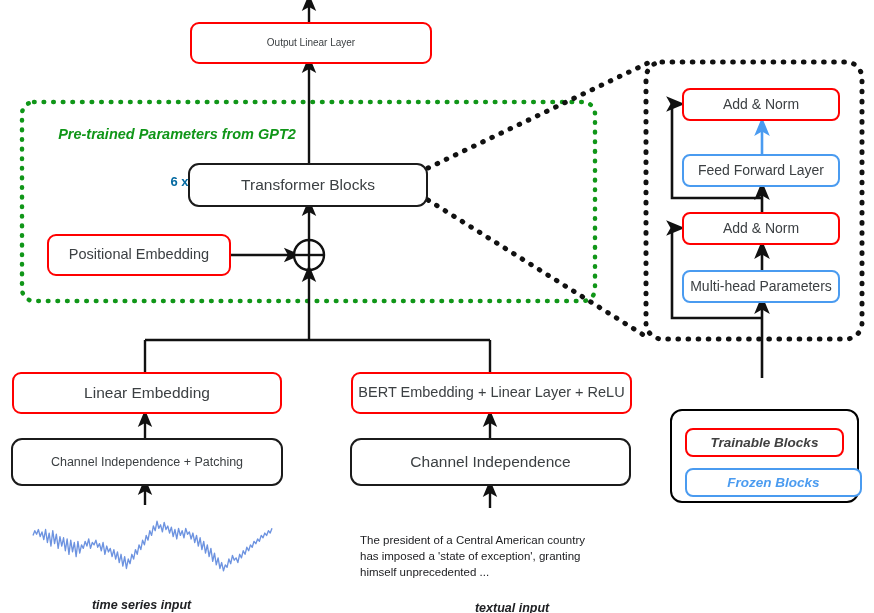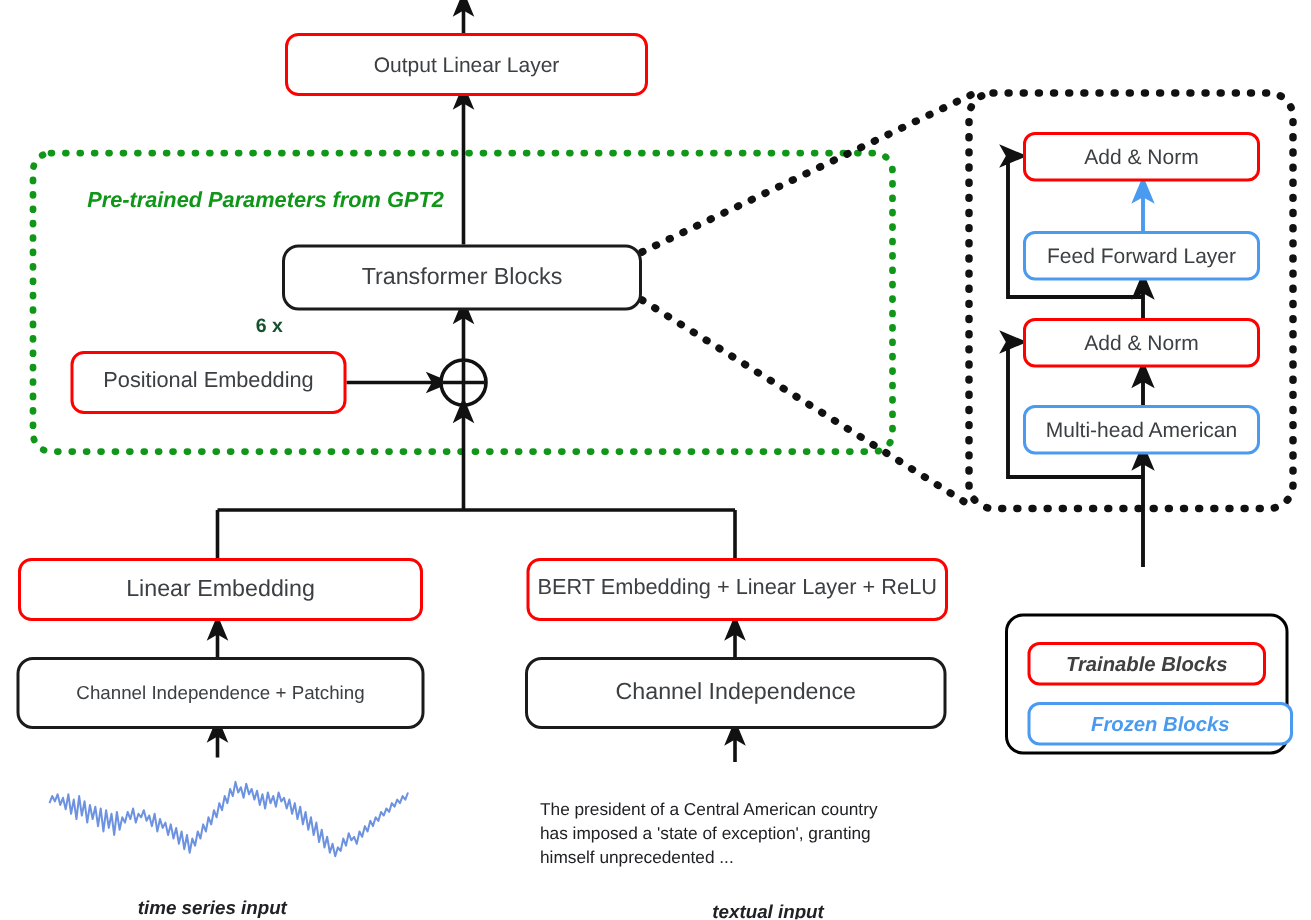--- a/index.html
+++ b/index.html
@@ -67,33 +67,33 @@
     <path d="M762,378 L762,304" stroke="#111111" stroke-width="2.6" fill="none" marker-end="url(#ah-black)"></path>
     <path d="M762,270 L762,249" stroke="#111111" stroke-width="2.6" fill="none" marker-end="url(#ah-black)"></path>
     <path d="M762,318 L672,318 L672,228 L676,228" stroke="#111111" stroke-width="2.6" fill="none" marker-end="url(#ah-black)"></path>
     <path d="M762,212 L762,190" stroke="#111111" stroke-width="2.6" fill="none" marker-end="url(#ah-black)"></path>
     <path d="M762,154 L762,126" stroke="#4a9bf0" stroke-width="2.6" fill="none" marker-end="url(#ah-blue)"></path>
     <path d="M762,198 L672,198 L672,104 L676,104" stroke="#111111" stroke-width="2.6" fill="none" marker-end="url(#ah-black)"></path>
 
     <polyline id="series-path" fill="none" stroke="#6d93e0" stroke-width="1.35" stroke-linejoin="round" points="33.00,535.42 34.80,530.70 36.59,534.24 38.39,529.52 40.19,536.60 41.98,531.88 43.78,539.55 45.58,529.52 47.38,542.50 49.17,533.06 50.97,546.04 52.77,530.70 54.56,543.68 56.36,534.24 58.16,548.40 59.95,536.60 61.75,546.04 63.55,537.78 65.35,550.76 67.14,538.96 68.94,554.30 70.74,540.14 72.53,551.94 74.33,542.50 76.13,556.66 77.92,541.32 79.72,553.12 81.52,544.86 83.32,548.40 85.11,541.32 86.91,546.04 88.71,538.96 90.50,548.40 92.30,542.50 94.10,544.86 95.89,540.14 97.69,547.22 99.49,543.68 101.29,550.76 103.08,542.50 104.88,554.30 106.68,546.04 108.47,551.94 110.27,548.40 112.07,556.66 113.86,549.58 115.66,559.02 117.46,551.94 119.26,562.56 121.05,554.30 122.85,566.10 124.65,556.66 126.44,568.46 128.24,559.02 130.04,563.74 131.83,554.30 133.63,559.02 135.43,549.58 137.23,554.30 139.02,544.86 140.82,549.58 142.62,540.14 144.41,544.86 146.21,535.42 148.01,540.14 149.80,530.70 151.60,535.42 153.40,525.98 155.20,530.70 156.99,521.26 158.79,528.34 160.59,524.80 162.38,531.88 164.18,522.44 165.98,529.52 167.77,525.98 169.57,533.06 171.37,527.16 173.17,536.60 174.96,529.52 176.76,538.96 178.56,528.34 180.35,535.42 182.15,530.70 183.95,537.78 185.74,528.34 187.54,534.24 189.34,531.88 191.14,538.96 192.93,533.06 194.73,542.50 196.53,535.42 198.32,546.04 200.12,537.78 201.92,549.58 203.71,541.32 205.51,553.12 207.31,544.86 209.11,556.66 210.90,548.40 212.70,561.38 214.50,553.12 216.29,564.92 218.09,557.84 219.89,568.46 221.68,562.56 223.48,570.82 225.28,564.92 227.08,567.28 228.87,559.02 230.67,563.74 232.47,555.48 234.26,560.20 236.06,557.84 237.86,562.56 239.65,554.30 241.45,557.84 243.25,550.76 245.05,554.30 246.84,547.22 248.64,550.76 250.44,544.86 252.23,547.22 254.03,541.32 255.83,543.68 257.62,538.96 259.42,541.32 261.22,535.42 263.02,537.78 264.81,533.06 266.61,535.42 268.41,530.70 270.20,533.06 272.00,528.34"></polyline>
   </svg>
 
-  <div class="box red" style="left:190px;top:22px;width:242px;height:42px;font-size:14px;">
+  <div class="box red" style="left:190px;top:22px;width:242px;height:42px;font-size:10px;">
     <span>Output Linear Layer</span>
   </div>
 
   <div class="lbl greenlabel" style="left:42px;top:110px;font-size:14.5px;">
     <span>Pre-trained Parameters from GPT2</span>
   </div>
 
   <div class="box black" style="left:188px;top:163px;width:240px;height:44px;font-size:15.5px;border-radius:11px;">
     <span>Transformer Blocks</span>
   </div>
 
-  <div class="lbl" style="left:156px;top:194px;font-size:13px;font-weight:bold;color:#14532d;">
+  <div class="lbl" style="left:156px;top:159px;font-size:13px;font-weight:bold;color:#0369a1;">
     <span>6 x</span>
   </div>
 
   <div class="box red" style="left:47px;top:234px;width:184px;height:42px;font-size:14.5px;">
     <span>Positional Embedding</span>
   </div>
 
   <div class="box red" style="left:12px;top:372px;width:270px;height:42px;font-size:15.5px;">
     <span>Linear Embedding</span>
   </div>
@@ -130,21 +130,21 @@
 
   <div class="box blue" style="left:682px;top:154px;width:158px;height:33px;font-size:14px;border-radius:8px;">
     <span>Feed Forward Layer</span>
   </div>
 
   <div class="box red" style="left:682px;top:212px;width:158px;height:33px;font-size:14px;border-radius:8px;">
     <span>Add &amp; Norm</span>
   </div>
 
   <div class="box blue" style="left:682px;top:270px;width:158px;height:33px;font-size:14px;border-radius:8px;">
-    <span>Multi-head American</span>
+    <span>Multi-head Parameters</span>
   </div>
 
   <div class="legend-outer" style="left:670px;top:409px;width:189px;height:94px;"></div>
 
   <div class="legend-chip chip-red" style="left:685px;top:428px;width:159px;height:29px;font-size:13.5px;">
     <span>Trainable Blocks</span>
   </div>
 
   <div class="legend-chip chip-blue" style="left:685px;top:468px;width:177px;height:29px;font-size:13.5px;">
     <span>Frozen Blocks</span>

